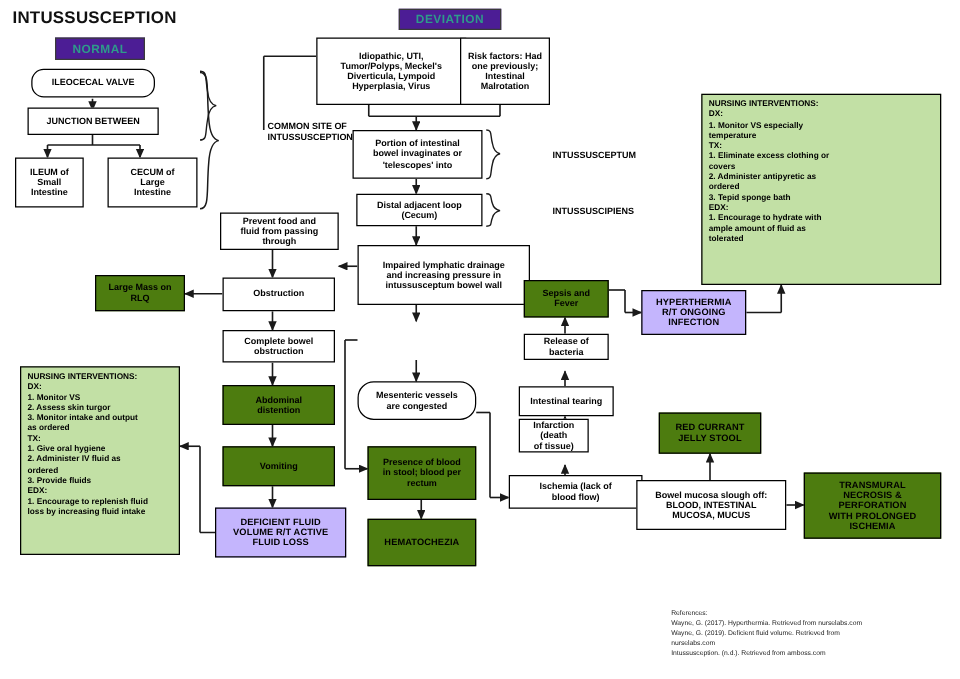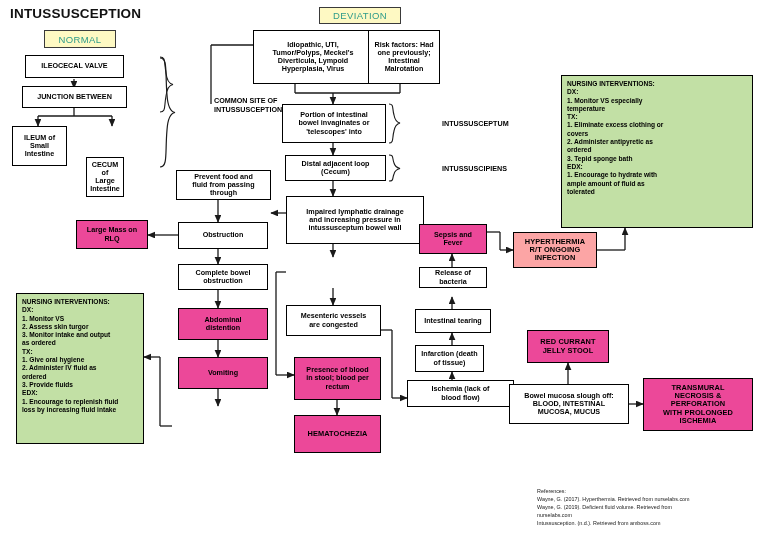--- a/index.html
+++ b/index.html
@@ -12,29 +12,29 @@
   svg#wires{position:absolute;left:0;top:0;width:768px;height:543px;pointer-events:none;}
 
   .node{
     position:absolute;box-sizing:border-box;
     border:1.4px solid #000;background:#fff;
     display:flex;align-items:center;justify-content:center;
     text-align:center;line-height:1.12;
     font-size:7.2px;font-weight:bold;color:#000;
     padding:2px 3px;z-index:3;
   }
-  .node.red{background:#ec4899;}
-  .node.yellow{background:#fca5a5;}
+  .node.red{background:#4d7c0f;}
+  .node.yellow{background:#c4b5fd;}
   .node.caps{font-size:7.4px;letter-spacing:.1px;}
 
   .tag{
     position:absolute;box-sizing:border-box;
-    border:1.6px solid #3a3a3a;background:#fef9c3;
+    border:1.6px solid #3a3a3a;background:#4c1d95;
     display:flex;align-items:center;justify-content:center;
-    font-size:9.5px;font-weight:normal;color:#2E9B8A;letter-spacing:.4px;
+    font-size:9.5px;font-weight:bold;color:#2E9B8A;letter-spacing:.4px;
     z-index:4;
   }
 
   .title{
     position:absolute;font-size:13.5px;font-weight:bold;letter-spacing:.2px;color:#111;
     z-index:4;
   }
   .bracketlbl{
     position:absolute;font-size:7.2px;font-weight:bold;line-height:1.25;z-index:4;white-space:pre-line;margin-left:36px;
   }
@@ -147,29 +147,29 @@
 
     </g>
   </svg>
 
   <div class="title" style="left:10px;top:6px;">INTUSSUSCEPTION</div>
 
   <div class="tag" style="left:44px;top:30px;width:72px;height:18px;">NORMAL</div>
 
   <div class="tag" style="left:319px;top:7px;width:82px;height:17px;">DEVIATION</div>
 
-  <div class="node" style="left:25px;top:55px;width:99px;height:23px;">ILEOCECAL VALVE</div>
+  <div class="node" style="left:25px;top:55px;width:99px;height:23px;border-radius:10px;">ILEOCECAL VALVE</div>
 
   <div class="node" style="left:22px;top:86px;width:105px;height:22px;">JUNCTION BETWEEN</div>
 
   <div class="node" style="left:12px;top:126px;width:55px;height:40px;white-space:pre-line;">ILEUM of
 Small
 Intestine</div>
 
-  <div class="node" style="left:86px;top:126px;width:38px;height:40px;white-space:pre-line;margin-top:31px;">CECUM of
+  <div class="node" style="left:86px;top:126px;width:72px;height:40px;white-space:pre-line;">CECUM of
 Large
 Intestine</div>
 
   <div class="bracketlbl" style="left:178px;top:96px;width:84px;">COMMON SITE OF
 INTUSSUSCEPTION</div>
 
   <div class="node" style="left:253px;top:30px;width:120px;height:54px;white-space:pre-line;">Idiopathic, UTI,
 Tumor/Polyps, Meckel's
 Diverticula, Lympoid
 Hyperplasia, Virus</div>
@@ -188,21 +188,21 @@
 
   <div class="bracketlbl" style="left:406px;top:119px;">INTUSSUSCEPTUM</div>
 
   <div class="bracketlbl" style="left:406px;top:164px;">INTUSSUSCIPIENS</div>
 
   <div class="node" style="left:286px;top:196px;width:138px;height:48px;white-space:pre-line;">Impaired lymphatic drainage
 and increasing pressure in
 intussusceptum bowel wall</div>
 
 
-  <div class="node" style="left:286px;top:305px;width:95px;height:31px;white-space:pre-line;">Mesenteric vessels
+  <div class="node" style="left:286px;top:305px;width:95px;height:31px;white-space:pre-line;border-radius:13px;">Mesenteric vessels
 are congested</div>
 
   <div class="node red" style="left:294px;top:357px;width:87px;height:43px;white-space:pre-line;">Presence of blood
 in stool; blood per
 rectum</div>
 
   <div class="node red caps" style="left:294px;top:415px;width:87px;height:38px;">HEMATOCHEZIA</div>
 
   <div class="node" style="left:176px;top:170px;width:95px;height:30px;white-space:pre-line;">Prevent food and
 fluid from passing
@@ -214,30 +214,33 @@
   <div class="node" style="left:178px;top:222px;width:90px;height:27px;">Obstruction</div>
 
   <div class="node" style="left:178px;top:264px;width:90px;height:26px;white-space:pre-line;">Complete bowel
 obstruction</div>
 
   <div class="node red" style="left:178px;top:308px;width:90px;height:32px;white-space:pre-line;">Abdominal
 distention</div>
 
   <div class="node red" style="left:178px;top:357px;width:90px;height:32px;">Vomiting</div>
 
+  <div class="node yellow caps" style="left:172px;top:406px;width:105px;height:40px;white-space:pre-line;">DEFICIENT FLUID
+VOLUME R/T ACTIVE
+FLUID LOSS</div>
 
   <div class="node red" style="left:419px;top:224px;width:68px;height:30px;white-space:pre-line;">Sepsis and
 Fever</div>
 
   <div class="node" style="left:419px;top:267px;width:68px;height:21px;white-space:pre-line;">Release of
 bacteria</div>
 
   <div class="node" style="left:415px;top:309px;width:76px;height:24px;">Intestinal tearing</div>
 
-  <div class="node" style="left:415px;top:345px;width:69px;height:27px;white-space:pre-line;">Infarction (death
+  <div class="node" style="left:415px;top:335px;width:56px;height:27px;white-space:pre-line;">Infarction (death
 of tissue)</div>
 
   <div class="node" style="left:407px;top:380px;width:107px;height:27px;white-space:pre-line;">Ischemia (lack of
 blood flow)</div>
 
   <div class="node yellow caps" style="left:513px;top:232px;width:84px;height:36px;white-space:pre-line;">HYPERTHERMIA
 R/T ONGOING
 INFECTION</div>
 
   <div class="node red caps" style="left:527px;top:330px;width:82px;height:33px;white-space:pre-line;">RED CURRANT

